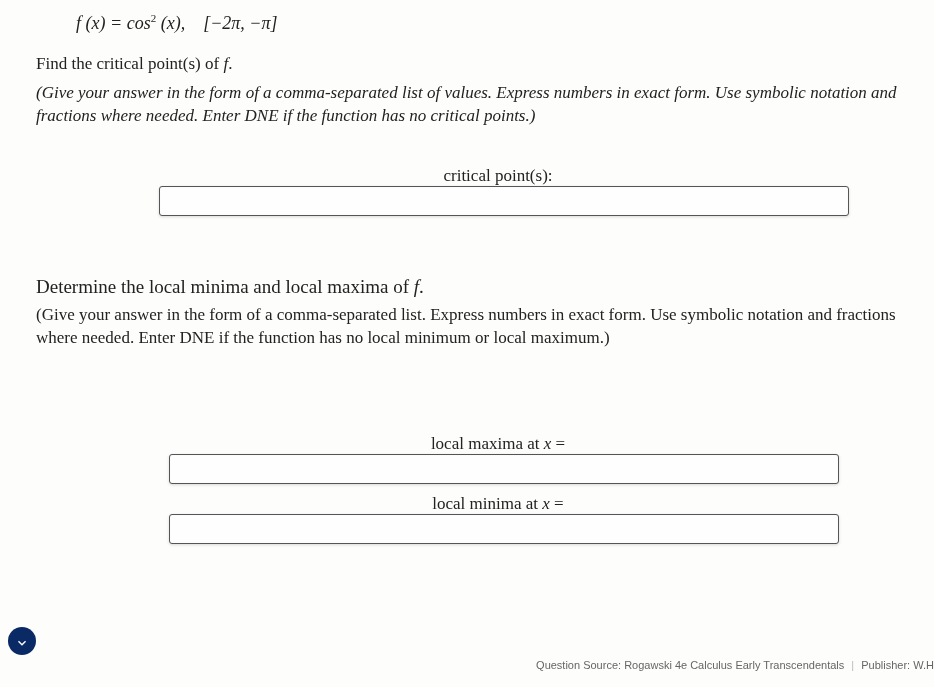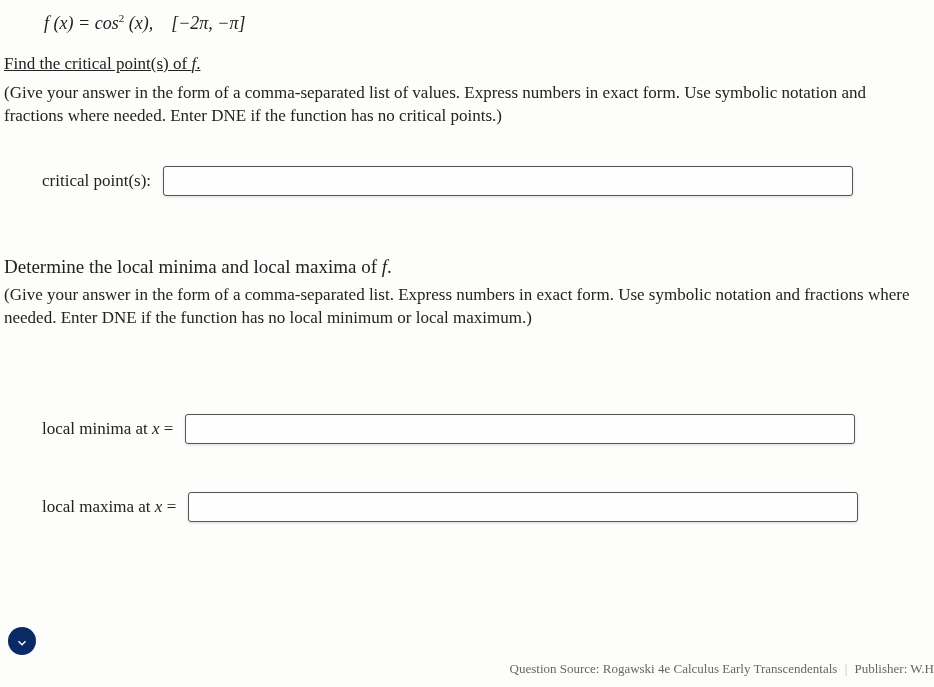--- a/index.html
+++ b/index.html
@@ -7,47 +7,48 @@
     font-family: Georgia, 'Times New Roman', serif;
     background: #f0f0ee;
     color: #222;
     width: 934px;
     height: 687px;
     overflow: hidden;
     position: relative;
   }
   .page {
     background: #fdfdfb;
-    padding: 12px 18px 0 4px;
+    padding: 12px 18px 0 36px;
     height: 100%;
     position: relative;
   }
   .formula {
     font-style: italic;
     font-size: 18px;
     margin-left: 40px;
     margin-bottom: 18px;
   }
   .formula sup { font-size: 11px; font-style: normal; }
   .prompt {
     font-size: 17px;
     line-height: 1.4;
     margin-bottom: 6px;
-    text-decoration: underline;
   }
   .hint {
     font-size: 17px;
     line-height: 1.35;
     margin-bottom: 38px;
+    font-style: italic;
   }
   .answer-row {
     display: flex;
     align-items: center;
-    margin-left: 38px;
+    margin-left: 56px;
     margin-bottom: 60px;
+    flex-direction: column;
   }
   .answer-row.wide { margin-bottom: 48px; }
   .answer-label {
     font-size: 17px;
     margin-right: 12px;
     white-space: nowrap;
   }
   .answer-label .math { font-style: italic; }
   input.answer-input {
     flex: 0 0 auto;
@@ -60,23 +61,23 @@
     padding: 2px 6px;
   }
   #inp1 { width: 690px; }
   #inp2 { width: 670px; }
   #inp3 { width: 670px; }
   .section2-prompt { margin-top: 6px; margin-bottom: 6px; font-size: 19px; }
   .section2-hint { font-size: 17px; line-height: 1.35; margin-bottom: 84px; }
   .footer {
     position: absolute;
     right: 0;
-    bottom: 10px;
-    font-family: Liberation Serif, serif;
-    font-size: 13px;
+    bottom: 16px;
+    font-family: Liberation Sans, sans-serif;
+    font-size: 11px;
     color: #666;
   }
   .footer .sep { color: #bbb; margin: 0 4px; }
   .down-arrow {
     position: absolute;
     left: 8px;
     bottom: 32px;
     width: 28px;
     height: 28px;
     border-radius: 50%;
@@ -100,28 +101,28 @@
   <div class="hint">(Give your answer in the form of a comma-separated list of values. Express numbers in exact form. Use symbolic notation and fractions where needed. Enter DNE if the function has no critical points.)</div>
 
   <div class="answer-row">
     <span class="answer-label">critical point(s):</span>
     <input id="inp1" class="answer-input" type="text" value="" style="">
   </div>
 
   <div class="section2-prompt">Determine the local minima and local maxima of <span class="fn-italic">f</span>.</div>
   <div class="section2-hint">(Give your answer in the form of a comma-separated list. Express numbers in exact form. Use symbolic notation and fractions where needed. Enter DNE if the function has no local minimum or local maximum.)</div>
 
+  <div class="answer-row" style="margin-bottom:10px;">
+    <span class="answer-label">local maxima at <span class="math">x</span> =</span>
+    <input id="inp3" class="answer-input" type="text" value="" style="">
+  </div>
+
   <div class="answer-row wide">
     <span class="answer-label">local minima at <span class="math">x</span> =</span>
     <input id="inp2" class="answer-input" type="text" value="" style="">
-  </div>
-
-  <div class="answer-row" style="margin-bottom:10px;">
-    <span class="answer-label">local maxima at <span class="math">x</span> =</span>
-    <input id="inp3" class="answer-input" type="text" value="" style="">
   </div>
 
   <div class="footer">
     <span>Question Source:</span>
     <span>Rogawski 4e Calculus Early Transcendentals</span>
     <span class="sep">|</span>
     <span>Publisher:</span>
     <span>W.H</span>
   </div>
 

